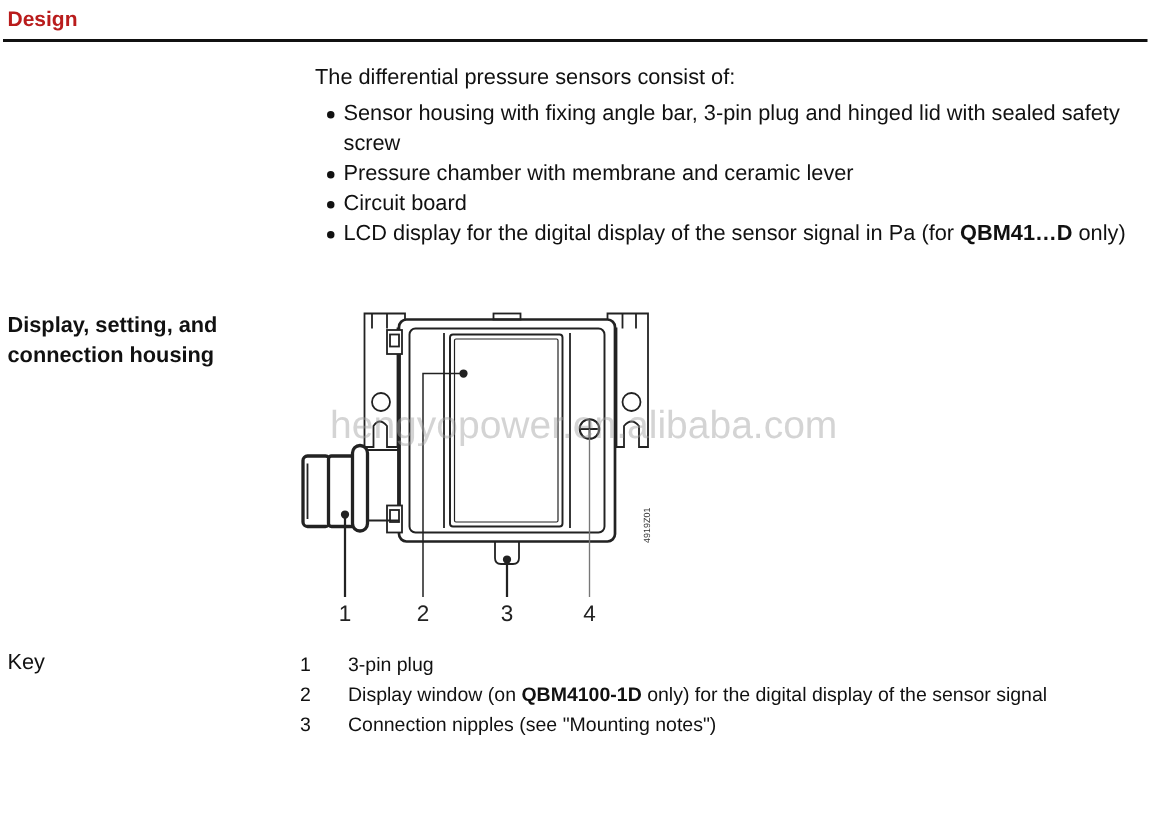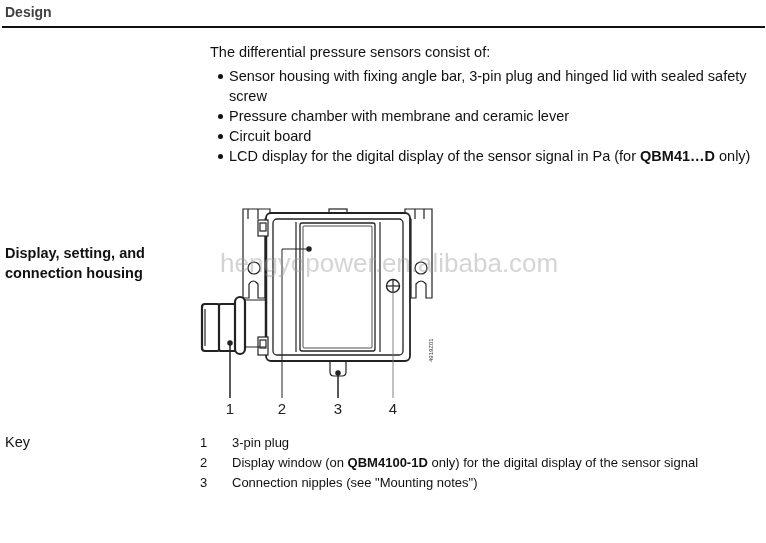--- a/index.html
+++ b/index.html
@@ -3,45 +3,45 @@
 <meta charset="utf-8">
 <style>
   html, body { margin: 0; padding: 0; background: #ffffff; }
   body {
     width: 766px; height: 543px; position: relative; overflow: hidden;
     font-family: "Liberation Sans", "DejaVu Sans", sans-serif;
     color: #111111;
   }
   .section-title {
     position: absolute; left: 5px; top: 4px;
-    font-size: 14px; font-weight: bold; color: #404040;
+    font-size: 14px; font-weight: bold; color: #b91c1c;
   }
   .rule {
     position: absolute; left: 2px; top: 26px; width: 763px; height: 2px; background: #111;
   }
   .intro {
     position: absolute; left: 210px; top: 42px; font-size: 14.5px; line-height: 20px;
   }
   .bullets {
     position: absolute; left: 216px; top: 66px; width: 566px; margin: 0; padding: 0; list-style: none;
     font-size: 14.5px; line-height: 20px;
   }
   .bullets li { position: relative; padding-left: 13px; }
   .bullets li .dot {
     position: absolute; left: 2px; top: 8px; width: 5px; height: 5px; border-radius: 50%; background: #111;
   }
   .side-heading {
     position: absolute; left: 5px; top: 207px; width: 190px;
-    font-size: 14.5px; font-weight: bold; line-height: 20px; margin-top: 36px;
+    font-size: 14.5px; font-weight: bold; line-height: 20px;
   }
   .figure {
     position: absolute; left: 190px; top: 195px; width: 260px; height: 225px;
   }
   .watermark {
-    position: absolute; left: 220px; top: 248px;
+    position: absolute; left: 220px; top: 268px;
     font-size: 26px; color: rgba(160,160,160,0.45); letter-spacing: 0px;
     pointer-events: none; white-space: nowrap; text-align: right;
   }
   .key-label {
     position: absolute; left: 5px; top: 434px; font-size: 14.5px; 
   }
   .key-list {
     position: absolute; left: 200px; top: 433px; width: 560px; margin: 0; padding: 0; list-style: none;
     font-size: 13px; line-height: 20px;
   }

